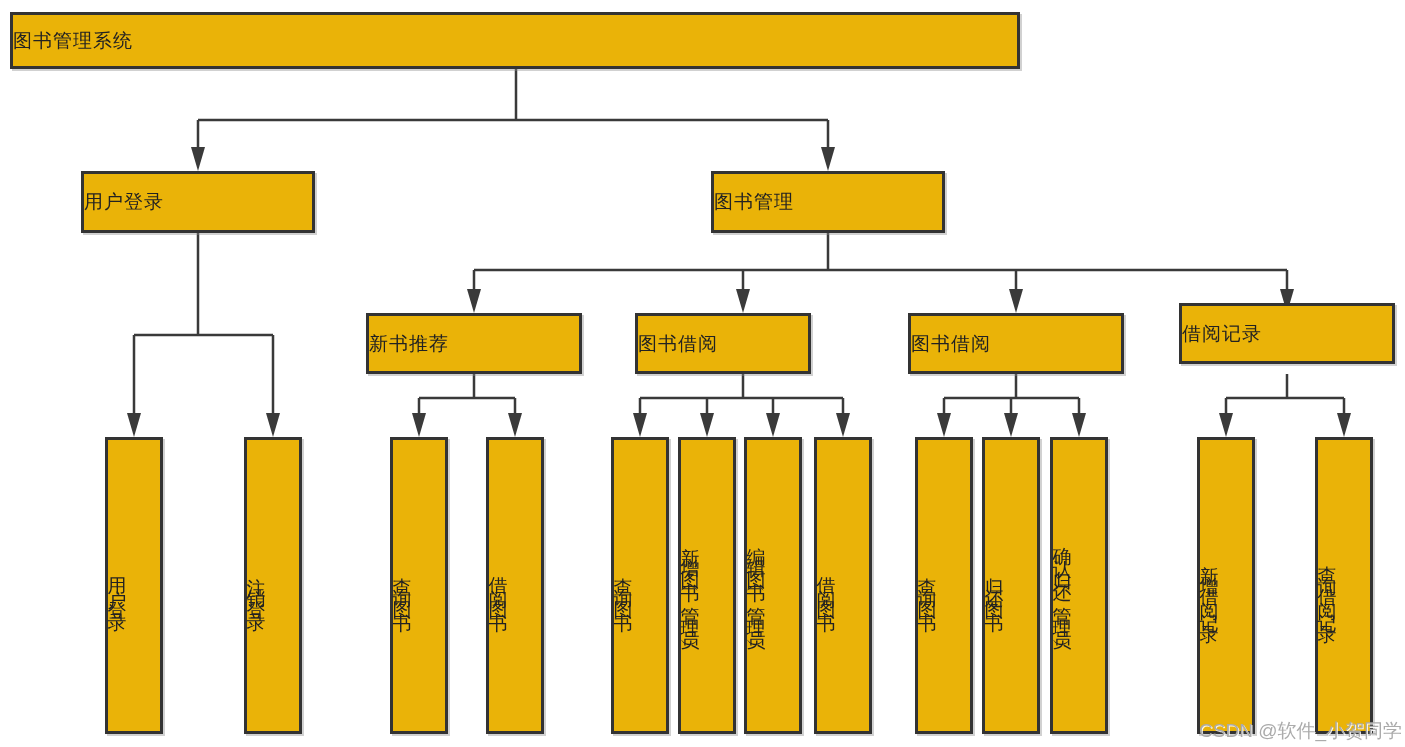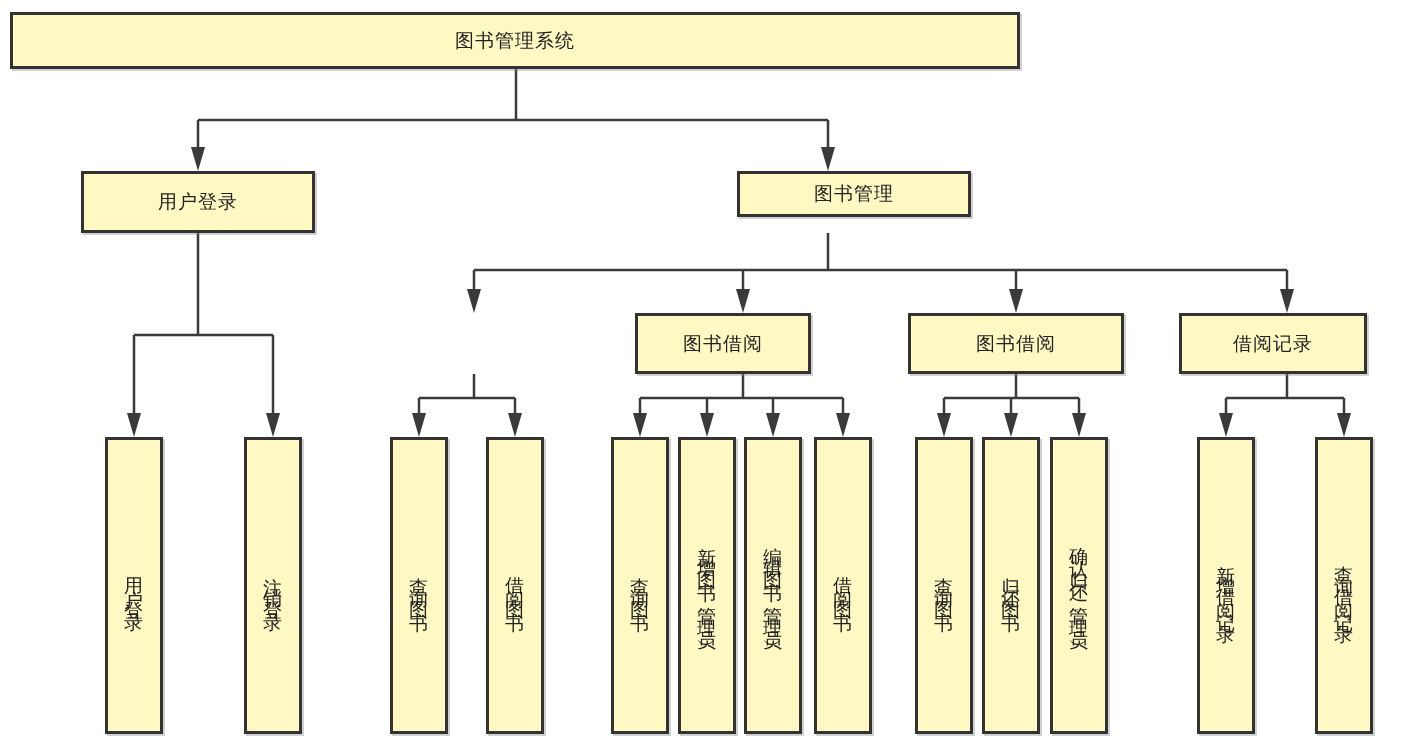--- a/index.html
+++ b/index.html
@@ -21,26 +21,25 @@
     stroke-width: 2.5;
     fill: none;
   }
   .connector polygon {
     fill: var(--line, #3a3a3a);
     stroke: none;
   }
   .box {
     position: absolute;
     box-sizing: border-box;
-    background: #fef9c3;
+    background: #eab308;
     border: 3px solid var(--border, #333333);
     box-shadow: 2px 2px 0 rgba(140,140,140,0.40);
     display: flex;
     align-items: center;
-    justify-content: center;
     color: var(--text, #222222);
   }
   .hlabel {
     font-size: 19px;
     letter-spacing: 1px;
     white-space: nowrap;
   }
   .leaf span {
     writing-mode: vertical-rl;
     text-orientation: mixed;
@@ -100,31 +99,34 @@
     <polygon points="1337,413 1351,413 1344,437"></polygon>
   </svg>
 
   <div class="box" style="left:10px;top:12px;width:1010px;height:57px">
     <span class="hlabel">图书管理系统</span>
   </div>
 
   <div class="box" style="left:81px;top:171px;width:234px;height:62px">
     <span class="hlabel">用户登录</span>
   </div>
-  <div class="box" style="left:737px;top:171px;width:234px;height:46px">
+  <div class="box" style="left:711px;top:171px;width:234px;height:62px">
     <span class="hlabel">图书管理</span>
   </div>
 
+  <div class="box" style="left:366px;top:313px;width:216px;height:61px">
+    <span class="hlabel">新书推荐</span>
+  </div>
   <div class="box" style="left:635px;top:313px;width:176px;height:61px">
     <span class="hlabel">图书借阅</span>
   </div>
   <div class="box" style="left:908px;top:313px;width:216px;height:61px">
     <span class="hlabel">图书借阅</span>
   </div>
-  <div class="box" style="left:1179px;top:313px;width:188px;height:61px">
+  <div class="box" style="left:1179px;top:303px;width:216px;height:61px">
     <span class="hlabel">借阅记录</span>
   </div>
 
   <div class="box leaf" style="left:105px;top:437px;width:58px;height:297px">
     <span>用户登录</span>
   </div>
   <div class="box leaf" style="left:244px;top:437px;width:58px;height:297px">
     <span>注销登录</span>
   </div>
 
@@ -158,14 +160,15 @@
     <span>确认归还（管理员）</span>
   </div>
 
   <div class="box leaf" style="left:1197px;top:437px;width:58px;height:297px">
     <span>新增借阅记录</span>
   </div>
   <div class="box leaf" style="left:1315px;top:437px;width:58px;height:297px">
     <span>查询借阅记录</span>
   </div>
 
+  <div class="watermark">CSDN @软件_小贺同学</div>
 
 </div>
 
 </body></html>

